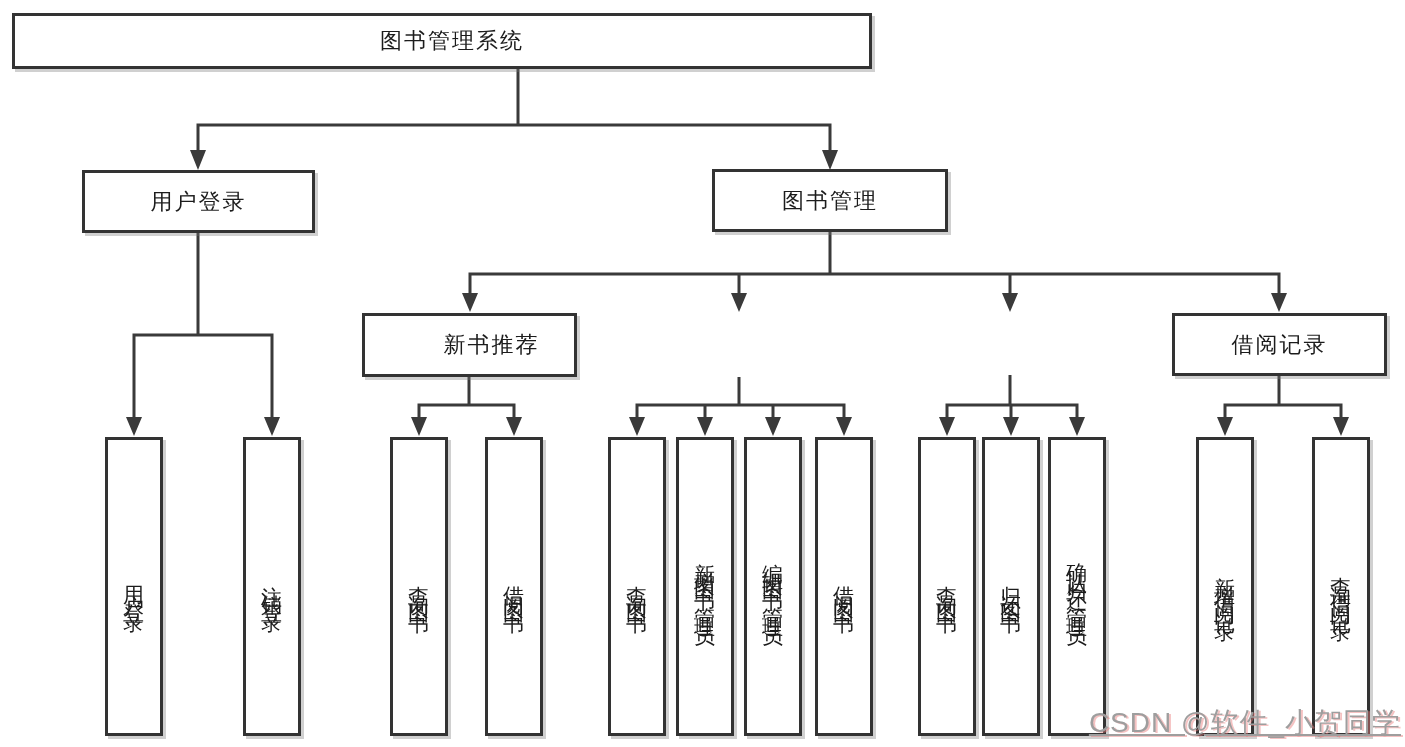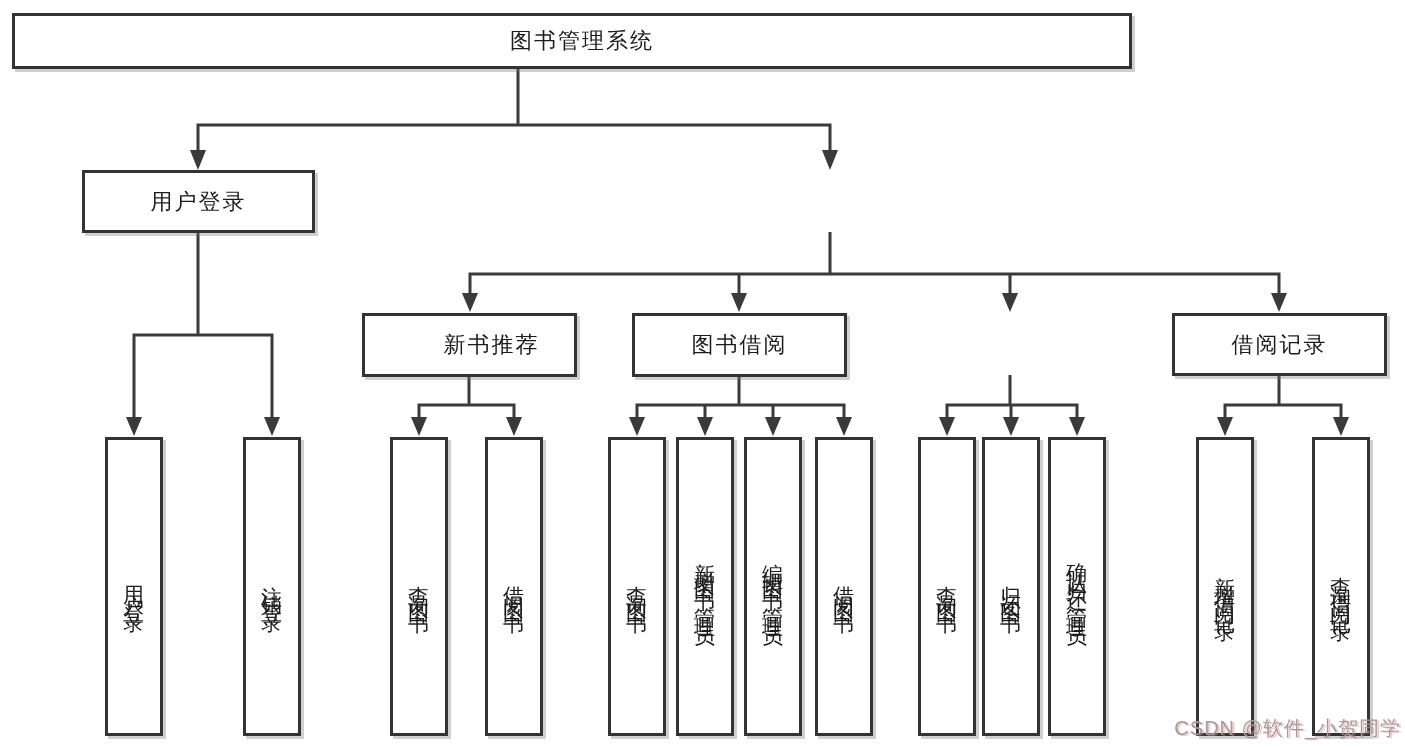--- a/index.html
+++ b/index.html
@@ -18,23 +18,23 @@
   .box{position:absolute;background:#fff;border:3px solid var(--box-border);
     display:flex;align-items:center;justify-content:center;
     box-shadow:3px 3px 0 rgba(120,120,120,0.35);}
   .box .lbl{font-size:22px;letter-spacing:2px;color:var(--text);white-space:nowrap;}
   .root .lbl{font-size:22px;}
   .vbox{position:absolute;top:437px;height:299px;width:58px;background:#fff;
     border:3px solid var(--box-border);display:flex;align-items:center;justify-content:center;
     box-shadow:3px 3px 0 rgba(120,120,120,0.35);}
   .vbox .vlbl{writing-mode:vertical-rl;text-orientation:mixed;
     font-size:21px;letter-spacing:9px;line-height:1.1;color:var(--text);}
-  .watermark{position:absolute;right:4px;bottom:5px;font-size:20px;
+  .watermark{position:absolute;right:4px;bottom:5px;font-size:28px;
     color:var(--watermark);letter-spacing:1px;white-space:nowrap;
-    text-shadow:2px 1px 0 rgba(233,120,120,0.45);}
+    text-shadow:2px 1px 0 rgba(233,120,120,0.45);text-decoration:underline;}
 </style>
 </head>
 <body>
 
 <div class="stage">
 
   <svg class="connectors" viewBox="0 0 1405 747" xmlns="http://www.w3.org/2000/svg" aria-hidden="true">
     <path fill="none" stroke="currentColor" stroke-width="3" d="
       M518 69V125 M196.5 125H831.5 M198 125V152 M830 125V152
       M198 233V335 M132.5 335H273.5 M134 335V418 M272 335V418
@@ -46,33 +46,33 @@
     <path fill="currentColor" stroke="none" d="
       M190 150h16l-8 20z M822 150h16l-8 20z
       M462 293h16l-8 19z M731 293h16l-8 19z M1002 293h16l-8 19z M1271 293h16l-8 19z
       M126 417h16l-8 19z M264 417h16l-8 19z
       M411 417h16l-8 19z M506 417h16l-8 19z
       M629 417h16l-8 19z M697 417h16l-8 19z M765 417h16l-8 19z M836 417h16l-8 19z
       M939 417h16l-8 19z M1003 417h16l-8 19z M1069 417h16l-8 19z
       M1217 417h16l-8 19z M1333 417h16l-8 19z"></path>
   </svg>
 
-  <div class="box root" style="left:12px;top:13px;width:1120px;height:56px;padding-left:20px;">
+  <div class="box root" style="left:12px;top:13px;width:860px;height:56px;padding-left:20px;">
     <span class="lbl">图书管理系统</span>
   </div>
 
   <div class="box" style="left:82px;top:170px;width:233px;height:63px;">
     <span class="lbl">用户登录</span>
   </div>
+  <div class="box" style="left:712px;top:169px;width:236px;height:63px;">
+    <span class="lbl">图书管理</span>
+  </div>
 
   <div class="box" style="left:362px;top:313px;width:215px;height:64px;padding-left:44px;">
     <span class="lbl">新书推荐</span>
-  </div>
-  <div class="box" style="left:632px;top:313px;width:215px;height:64px;">
-    <span class="lbl">图书借阅</span>
   </div>
   <div class="box" style="left:1172px;top:313px;width:215px;height:63px;">
     <span class="lbl">借阅记录</span>
   </div>
 
   <div class="vbox" style="left:105px;">
     <span class="vlbl">用户登录</span>
   </div>
   <div class="vbox" style="left:243px;">
     <span class="vlbl">注销登录</span>

